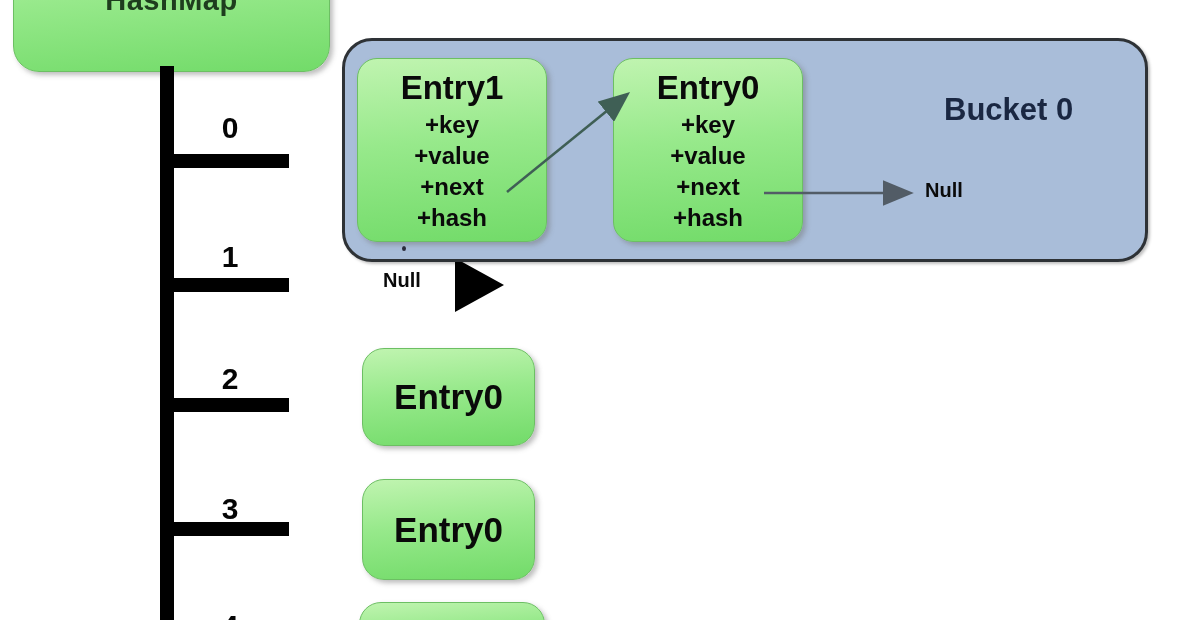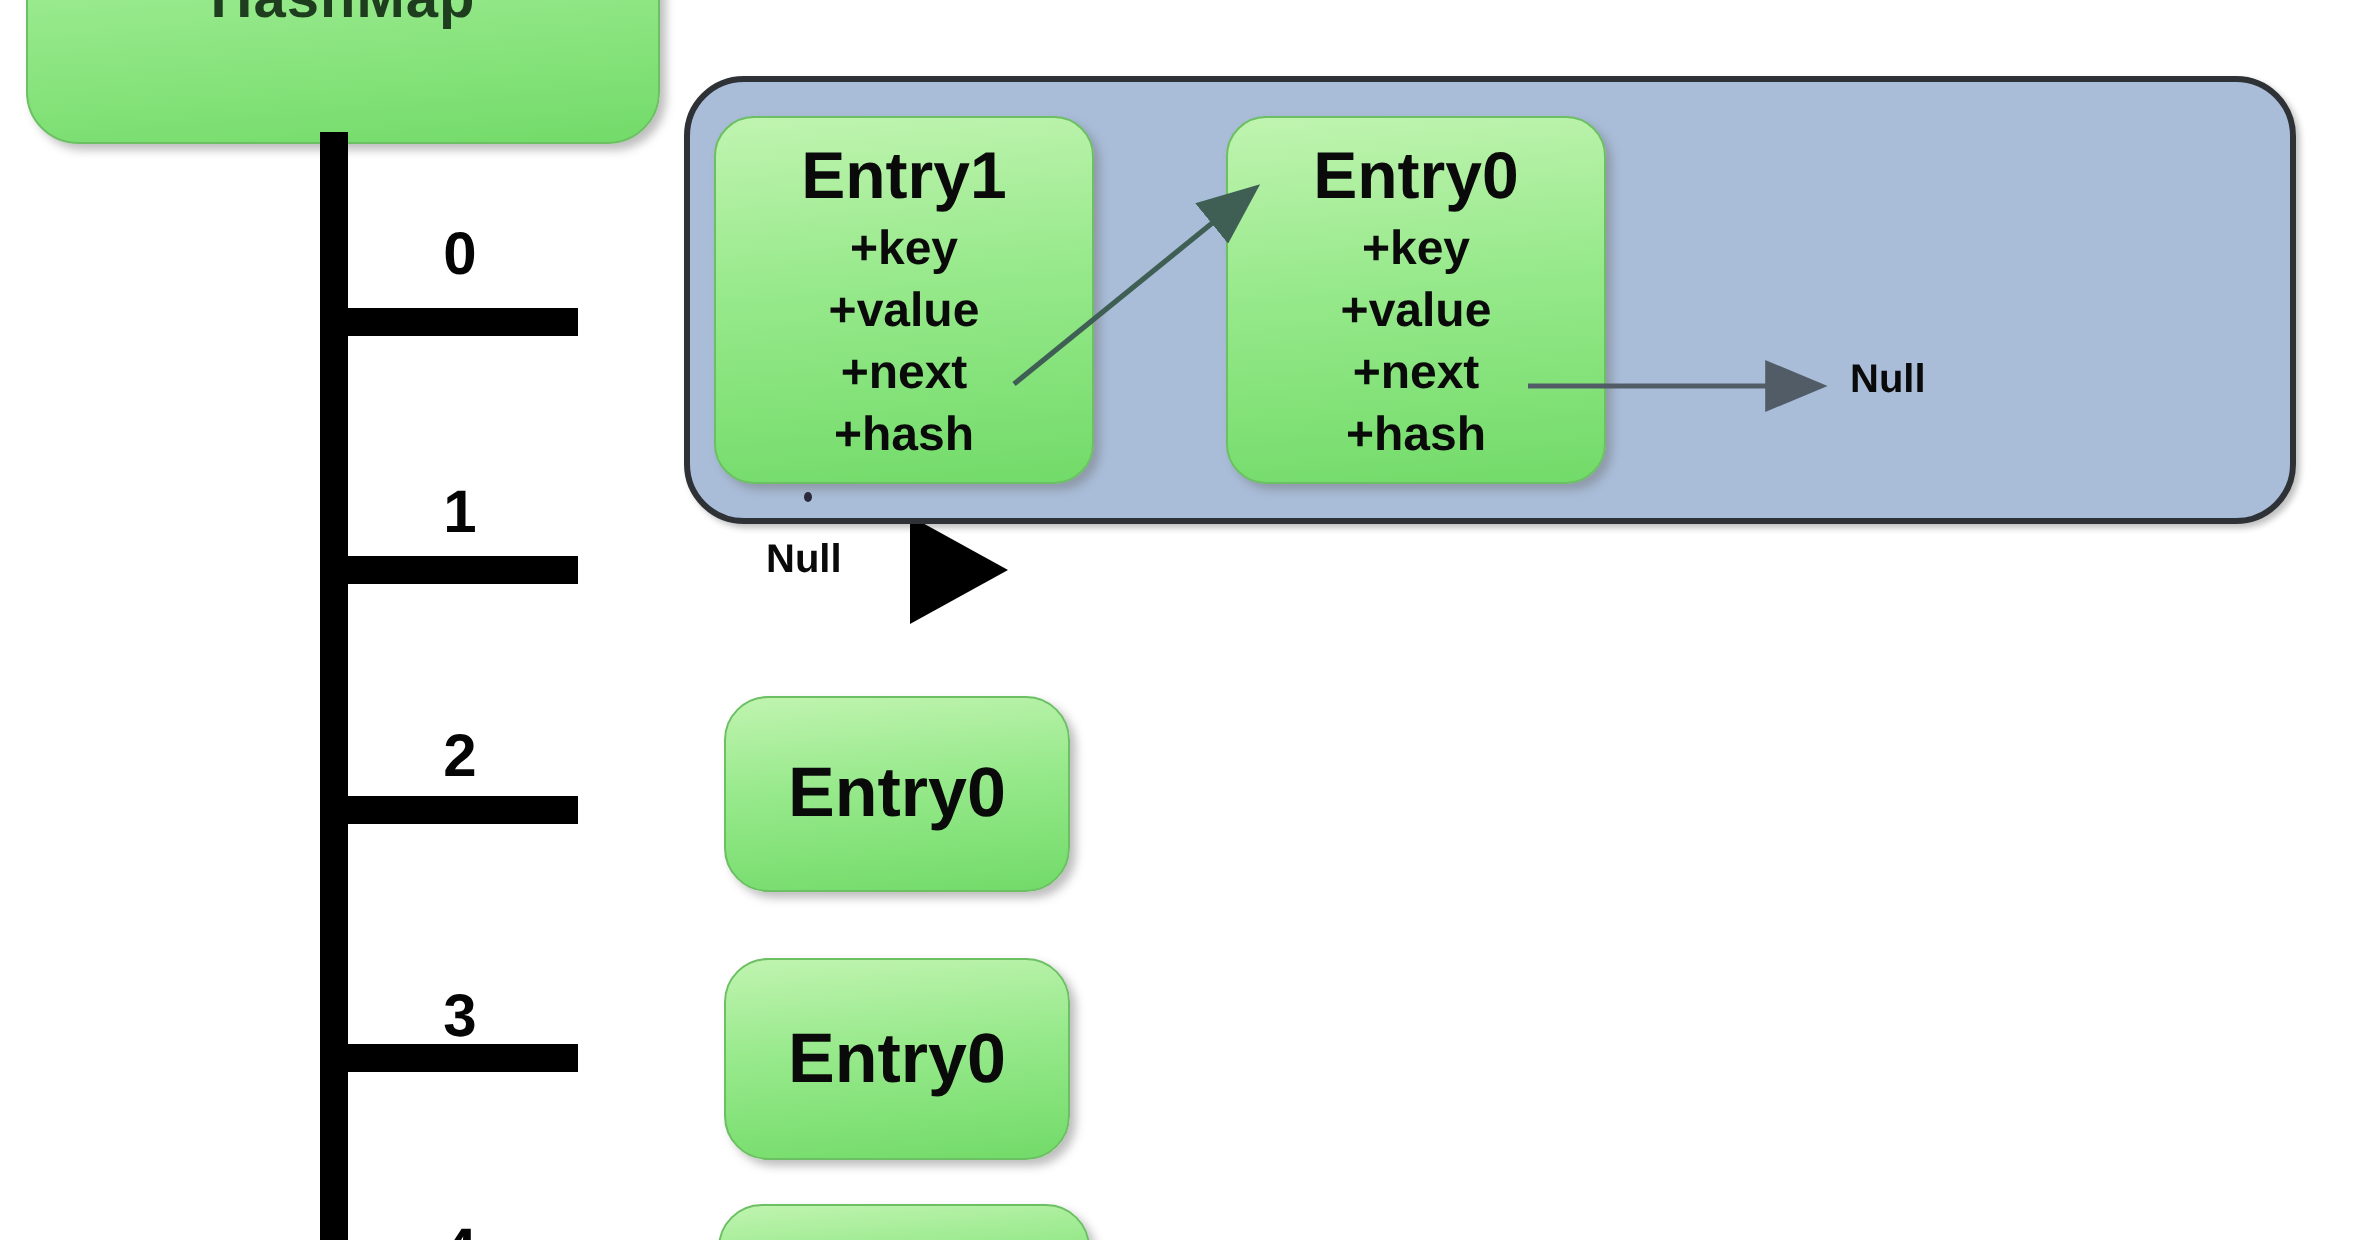--- a/index.html
+++ b/index.html
@@ -99,20 +99,21 @@
     <div class="head"></div>
   </div>
 
   <div class="idx" style="top:111px">0</div>
   <div class="idx" style="top:240px">1</div>
   <div class="idx" style="top:362px">2</div>
   <div class="idx" style="top:492px">3</div>
   <div class="idx" style="top:609px">4</div>
 
   <div class="bucket"></div>
+  <div class="bucket-label">Bucket 0</div>
 
   <div class="gbox entry-detail" style="left:357px;top:58px">
     <div class="etitle">Entry1</div>
     <div class="efields">
       <span>+key</span>
       <span>+value</span>
       <span>+next</span>
       <span>+hash</span>
     </div>
   </div>

